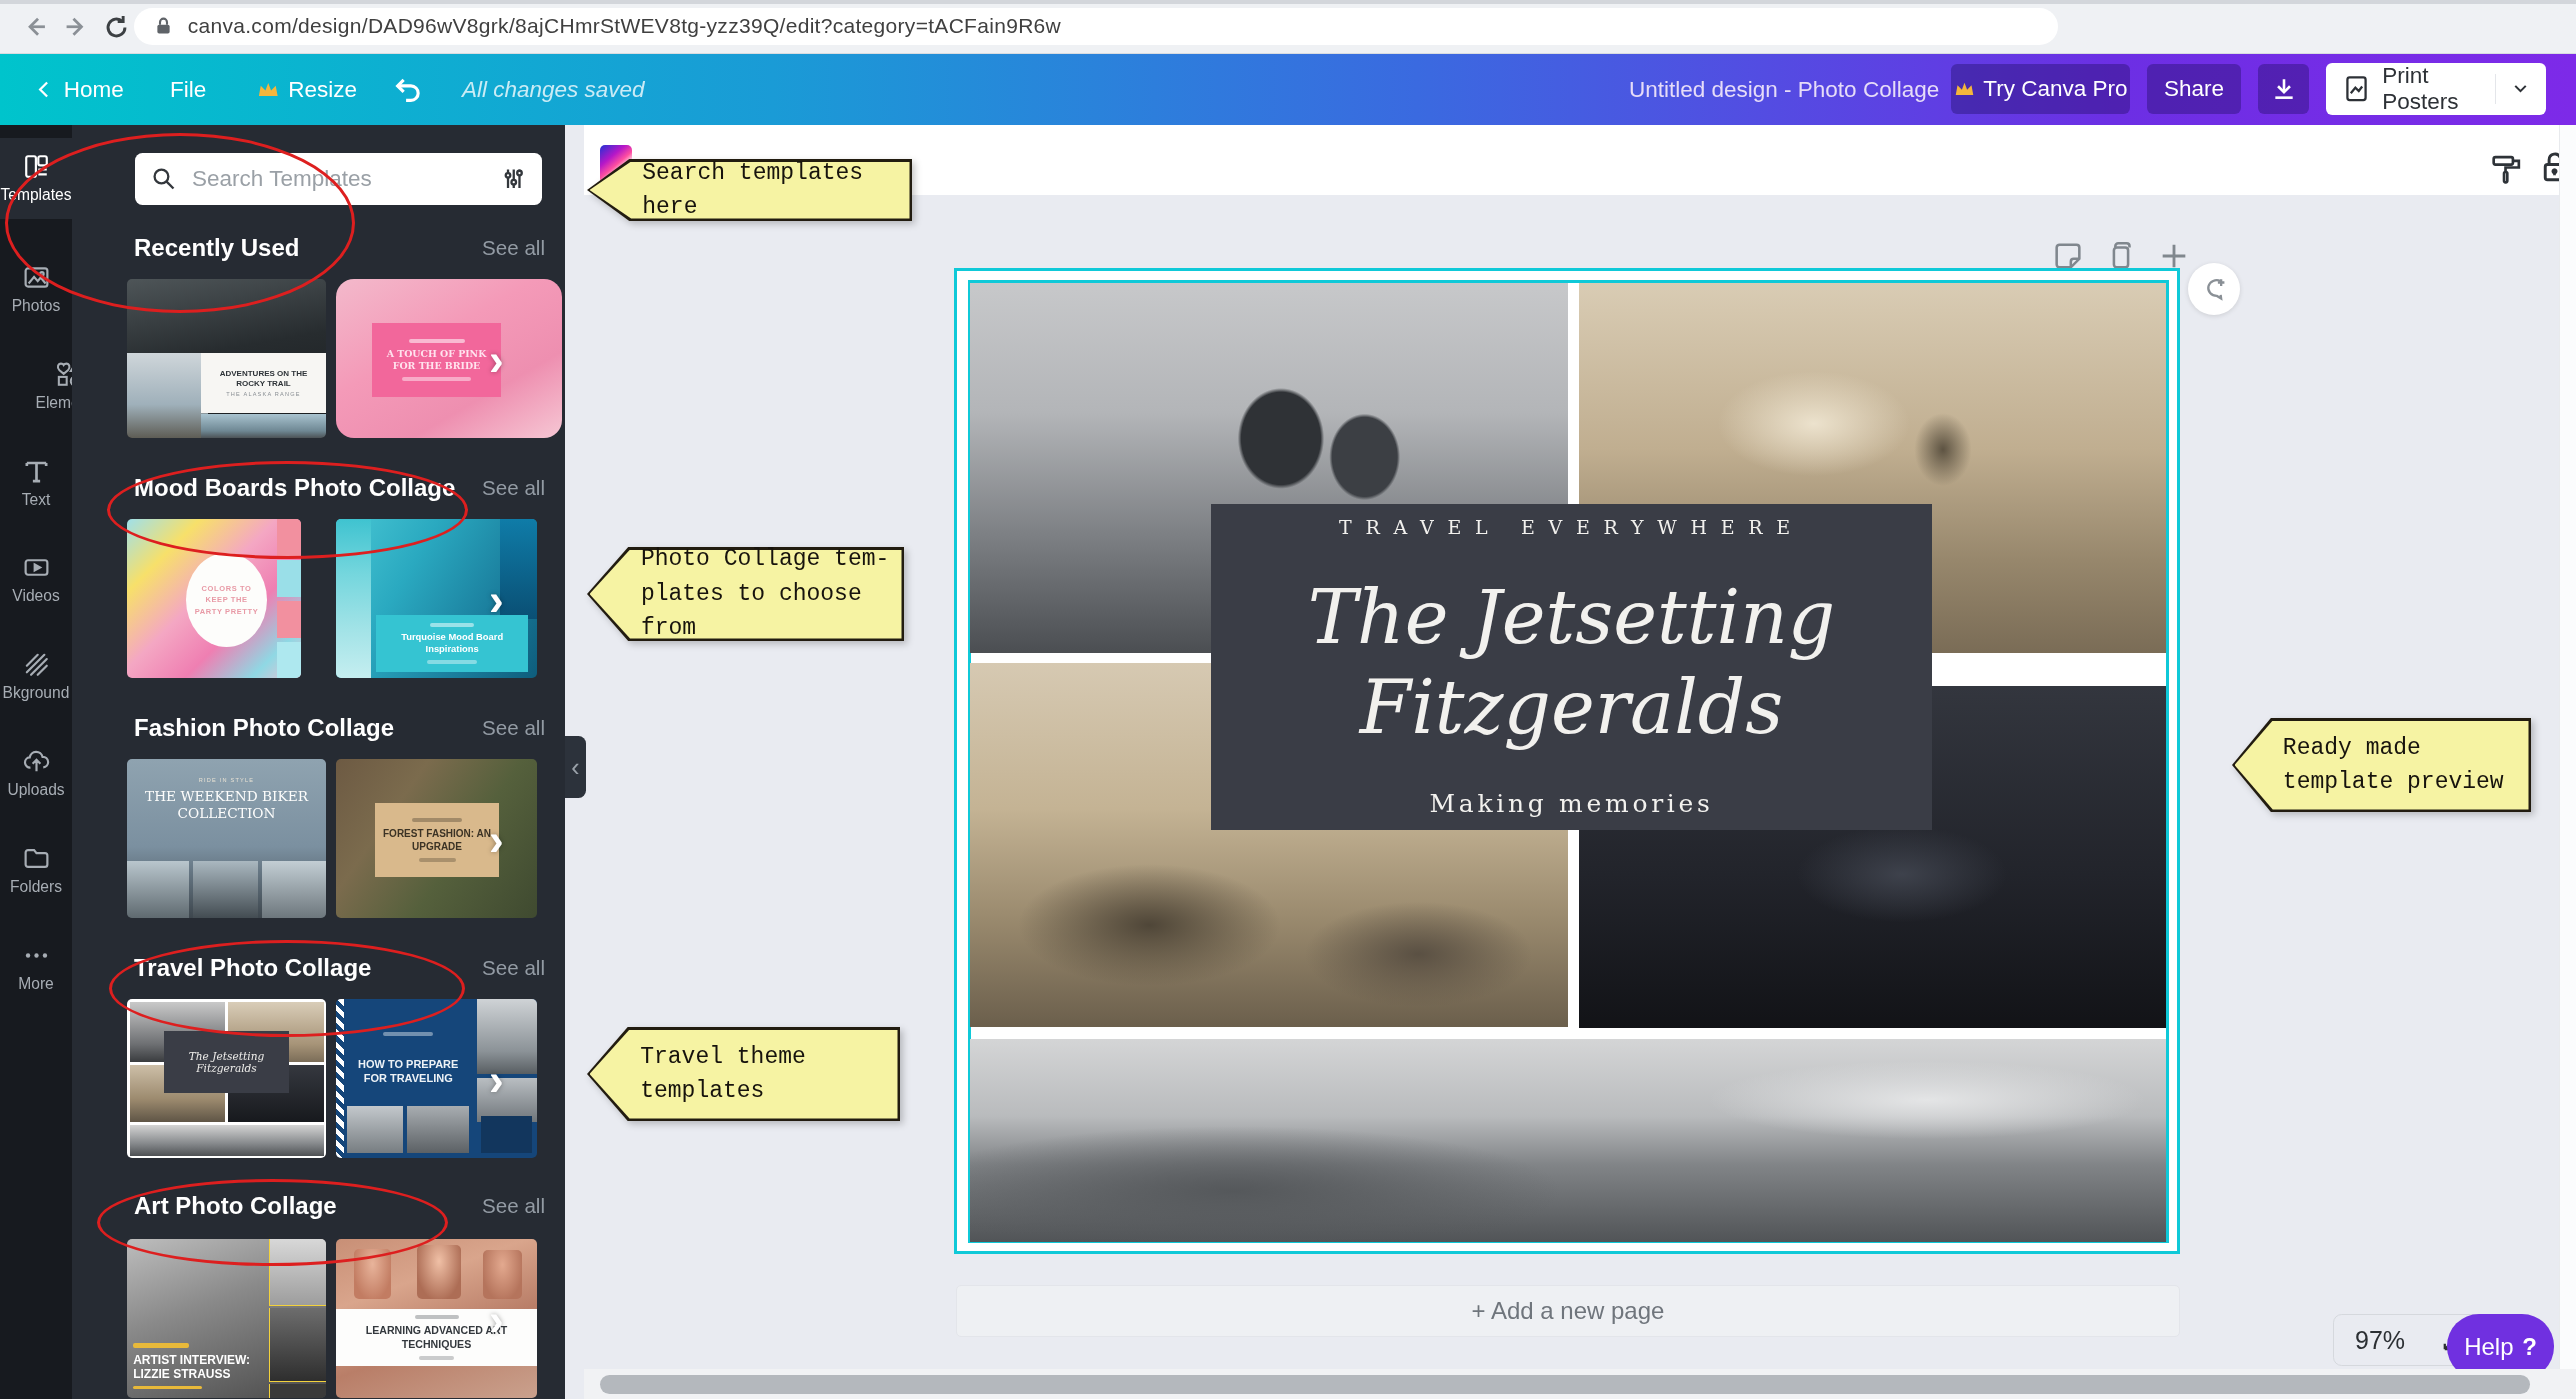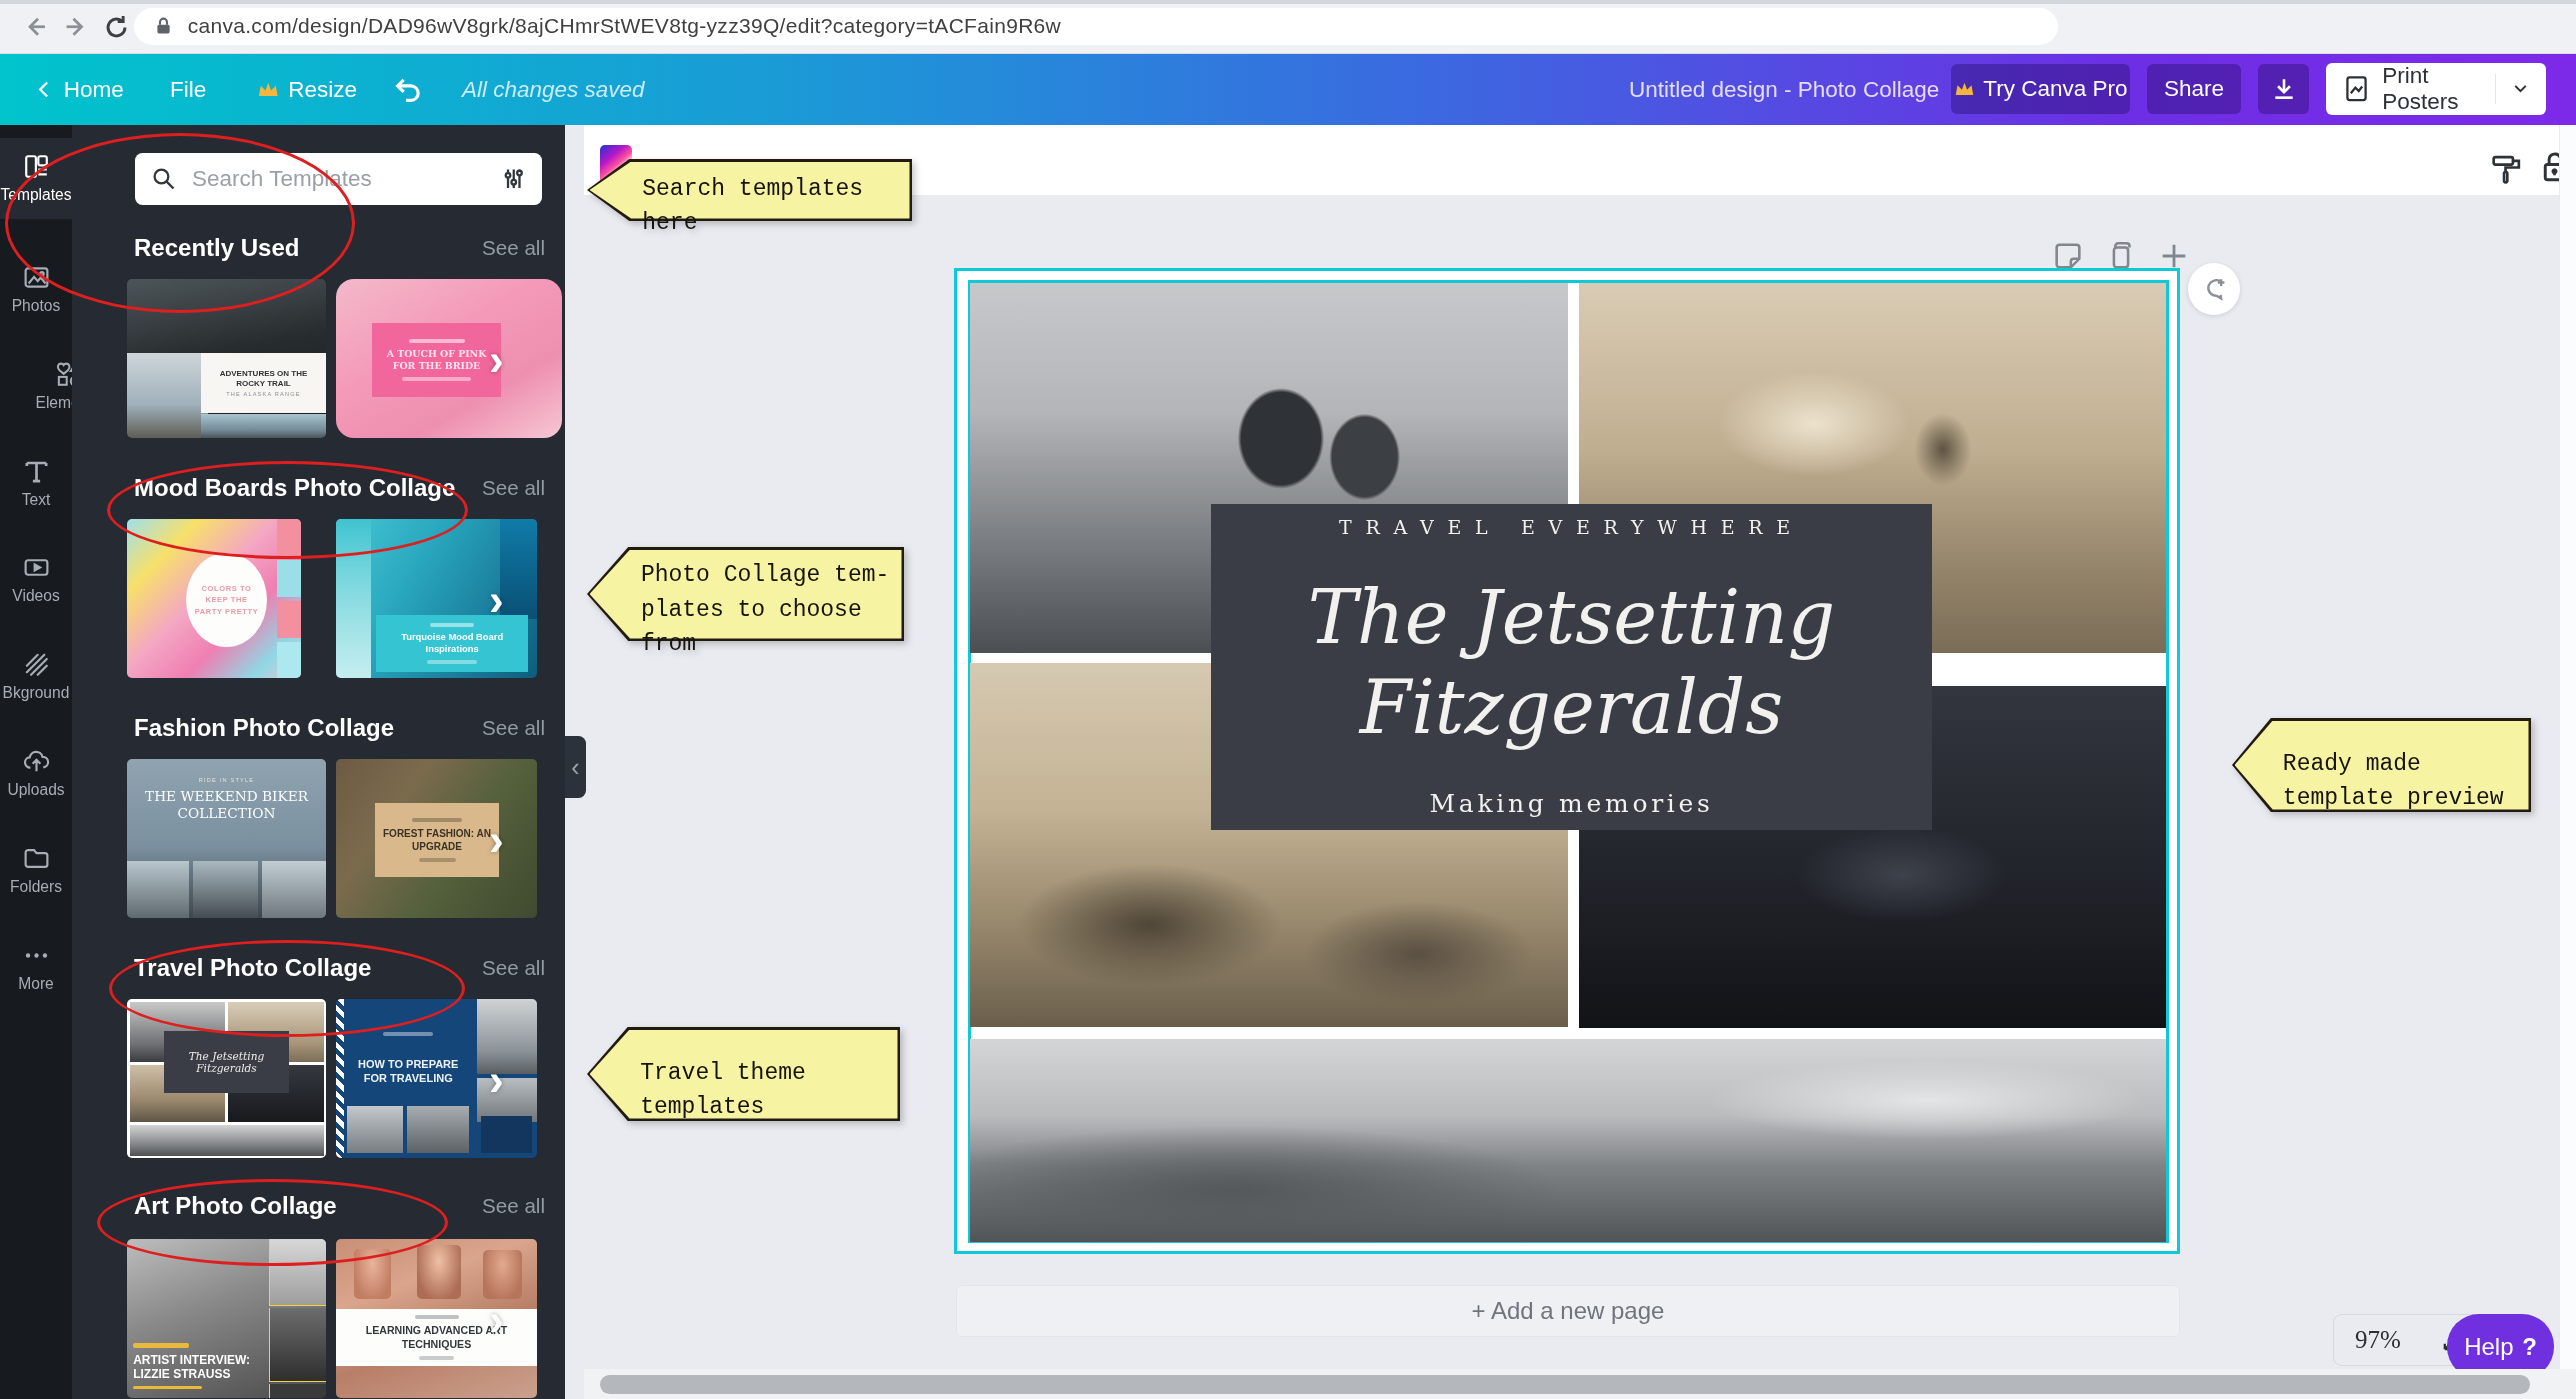--- a/index.html
+++ b/index.html
@@ -71,36 +71,36 @@
            display:flex;flex-direction:column;align-items:center;justify-content:center;color:#f2f1ee;
            font-family:"DejaVu Serif",serif;text-align:center;}
   #kicker{font-size:19px;letter-spacing:13.7px;}
   .bigtitle{font-size:74px;font-style:italic;line-height:1.22;}
   #subtitle{font-size:25px;letter-spacing:3.7px;margin-top:37px;}
 
   #addpage{left:956px;top:1285px;width:1222px;height:50px;background:#eef0f3;border:1.2px solid #e3e5ea;
            border-radius:5px;display:flex;align-items:center;justify-content:center;
            color:#6f757c;font-size:24px;}
   #zoomctl{left:2333px;top:1314px;width:156px;height:52px;border:1.2px solid #d5d8dd;border-radius:8.7px;
-           display:flex;align-items:center;justify-content:space-between;padding:0 21px;box-sizing:border-box;font-family:Liberation Serif, serif;}
+           display:flex;align-items:center;justify-content:space-between;padding:0 21px;box-sizing:border-box;}
   #zoomctl .z{font-size:25px;color:#2b2f33;}
   #helpbtn{left:2447px;top:1314px;width:107px;height:65px;background:#7030e0;border-radius:32px;
            display:flex;align-items:center;justify-content:center;gap:8.7px;color:#fff;font-size:24px;}
 
   .mini-ico{position:absolute;color:#80878e;}
   #commentbtn{left:2188px;top:263px;width:52px;height:52px;border-radius:50%;background:#fff;
               box-shadow:0 1.2px 5px rgba(0,0,0,.12);display:flex;align-items:center;justify-content:center;color:#8a9096;}
 
   
   .callout{position:absolute;filter:drop-shadow(3.1px 3.7px 3.7px rgba(0,0,0,.22));}
   .callout .shell{position:absolute;inset:0;background:#221c10;
      clip-path:polygon(0 50%,13% 0,100% 0,100% 100%,13% 100%);}
   .callout .fill{position:absolute;inset:2.5px;background:#f6f3a3;
      clip-path:polygon(0 50%,13% 0,100% 0,100% 100%,13% 100%);}
-  .callout .txt{position:absolute;left:17%;top:16px;right:3%;height:100%;display:flex;flex-direction:column;
+  .callout .txt{position:absolute;left:17%;top:0;right:3%;height:100%;display:flex;flex-direction:column;
      justify-content:center;font-family:"Liberation Mono",monospace;font-size:23px;color:#17130d;line-height:1.5;}
   .ellipse{position:absolute;border:3.7px solid #dd1f1f;border-radius:50%;}
 </style>
 </head>
 <body>
 
 <div id="screen">
 
   <div id="chrome" class="abs">
     <div class="topline"></div>

